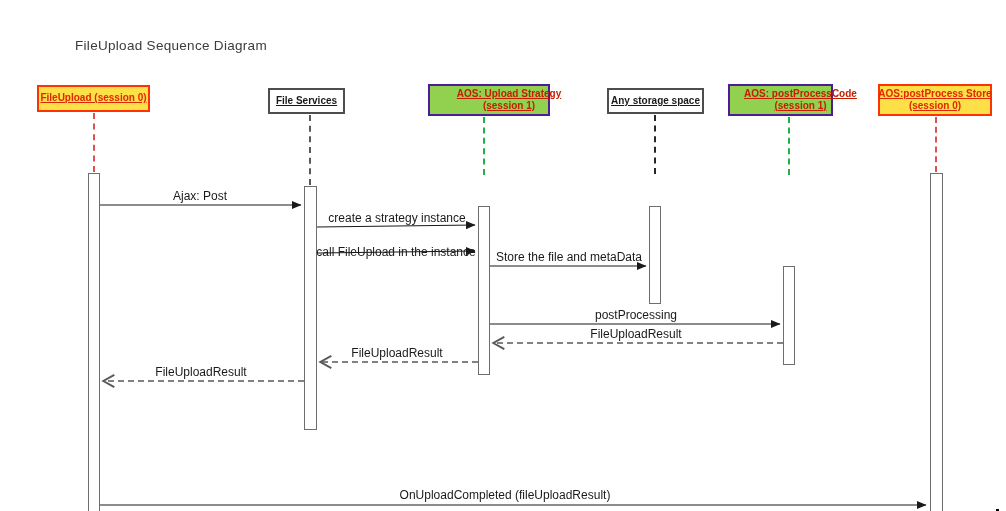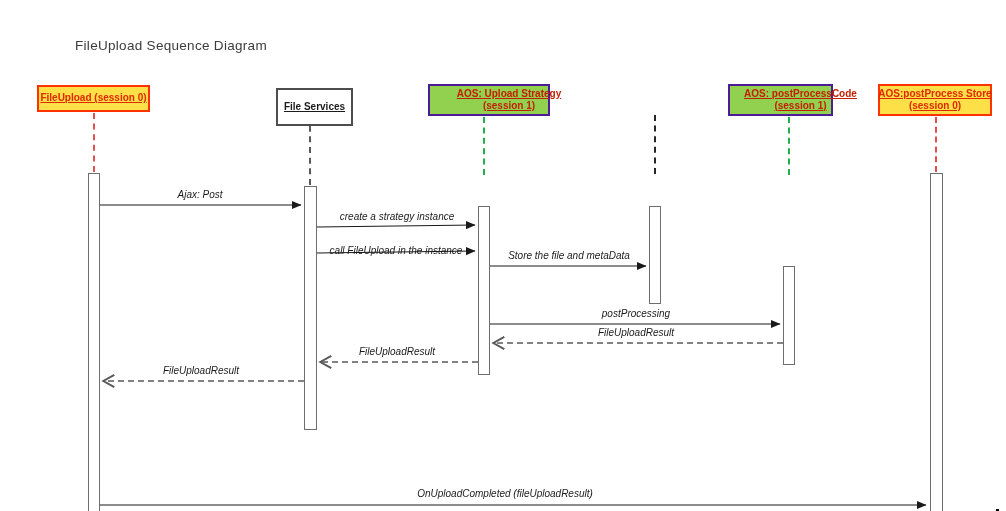--- a/index.html
+++ b/index.html
@@ -30,21 +30,21 @@
   .ll-red  {border-color:#E05050;}
   .ll-green{border-color:#21B14C;}
   .ll-gray {border-color:#595959;}
   .ll-black{border-color:#262626;}
   .activation{
     position:absolute;background:#ffffff;border:1.4px solid #6e6e6e;
     box-sizing:border-box;
   }
   .msg-label{
     position:absolute;transform:translateX(-50%);
-    font-size:10px;color:#1a1a1a;white-space:nowrap;font-style:italic;
+    font-size:12px;color:#1a1a1a;white-space:nowrap;
   }
   #arrow-layer{position:absolute;left:0;top:0;}
   .cursor-bar{position:absolute;background:#000000;}
 </style>
 </head>
 <body>
 
 <div id="canvas">
 
   <div class="title">FileUpload Sequence Diagram</div>
@@ -52,26 +52,29 @@
   <div class="lifeline ll-red" style="left:93px;top:90px;height:59px"></div>
   <div class="lifeline ll-gray" style="left:309px;top:92px;height:70px"></div>
   <div class="lifeline ll-green" style="left:483px;top:94px;height:58px"></div>
   <div class="lifeline ll-black" style="left:654px;top:92px;height:59px"></div>
   <div class="lifeline ll-green" style="left:788px;top:94px;height:58px"></div>
   <div class="lifeline ll-red" style="left:935px;top:94px;height:55px"></div>
 
   <div class="actor v-yellow" style="left:37px;top:62px;width:113px;height:27px">
     <span class="actor-line">FileUpload (session 0)</span>
   </div>
-  <div class="actor v-white" style="left:276px;top:65px;width:77px;height:38px">
+  <div class="actor v-white" style="left:268px;top:65px;width:77px;height:26px">
     <span class="actor-line">File Services</span>
   </div>
   <div class="actor v-green" style="left:428px;top:61px;width:122px;height:32px">
     <span class="actor-line">AOS: Upload Strategy</span>
     <span class="actor-line">(session 1)</span>
+  </div>
+  <div class="actor v-white" style="left:607px;top:65px;width:97px;height:26px">
+    <span class="actor-line">Any storage space</span>
   </div>
   <div class="actor v-green" style="left:728px;top:61px;width:105px;height:32px">
     <span class="actor-line">AOS: postProcessCode</span>
     <span class="actor-line">(session 1)</span>
   </div>
   <div class="actor v-yellow" style="left:878px;top:61px;width:114px;height:32px">
     <span class="actor-line">AOS:postProcess Store</span>
     <span class="actor-line">(session 0)</span>
   </div>
 

